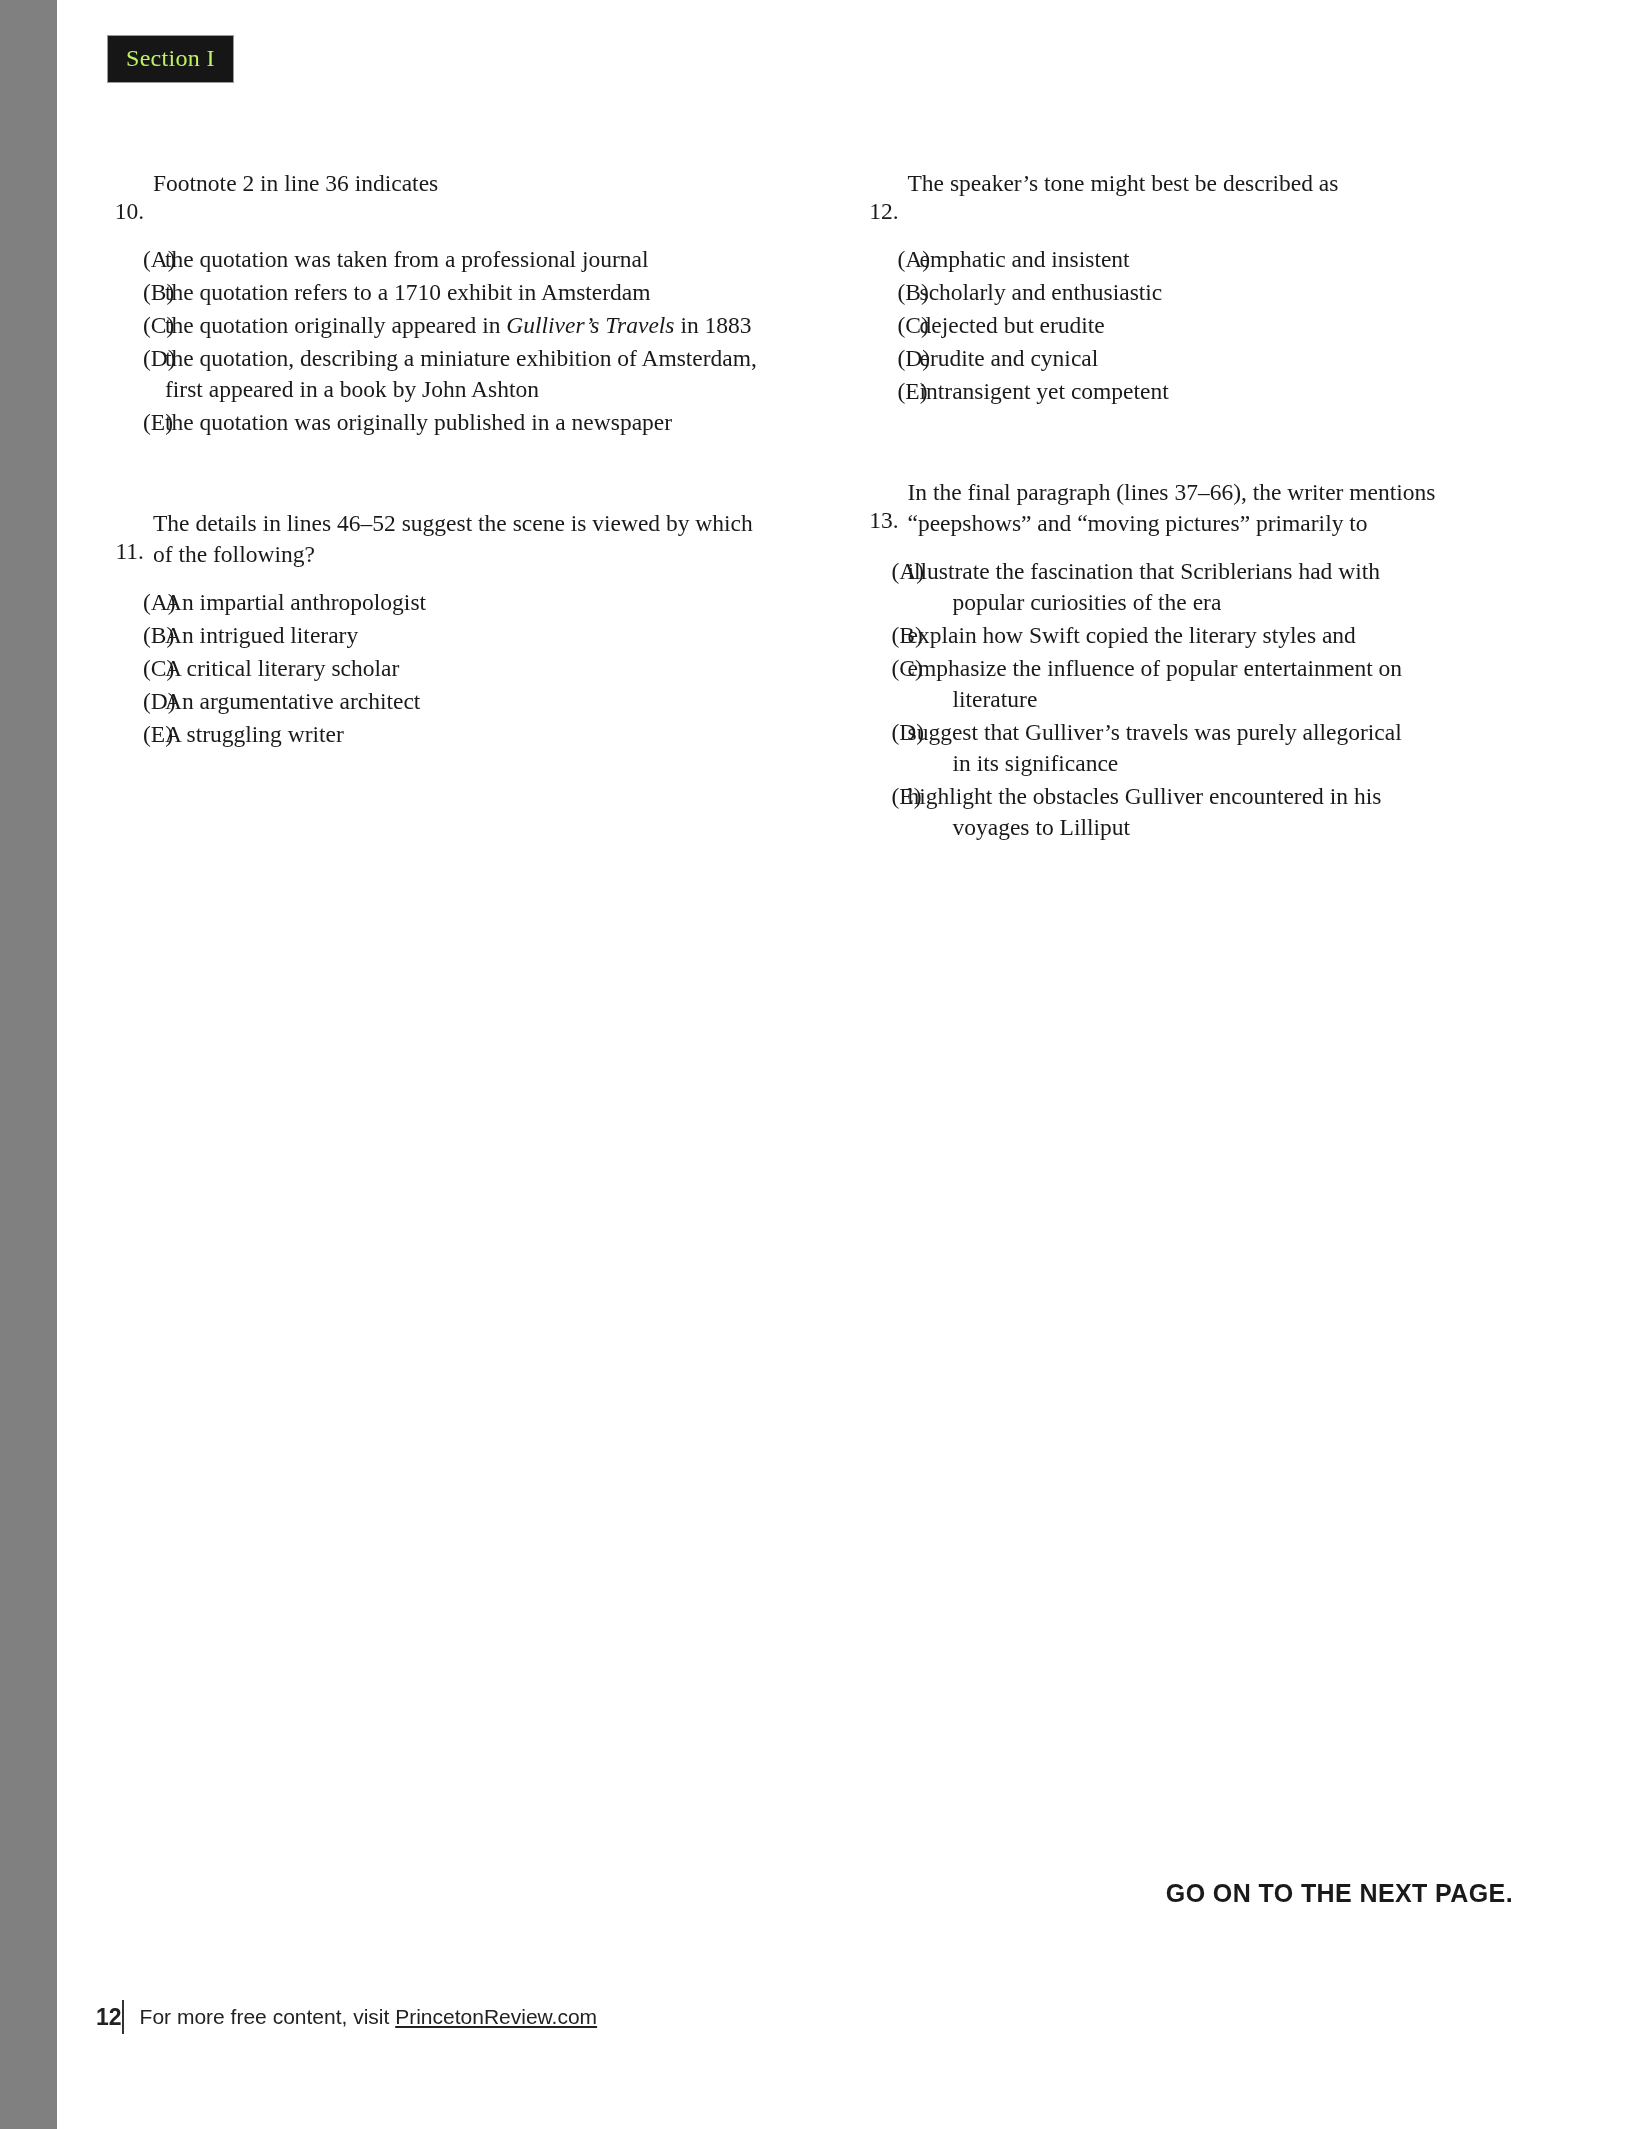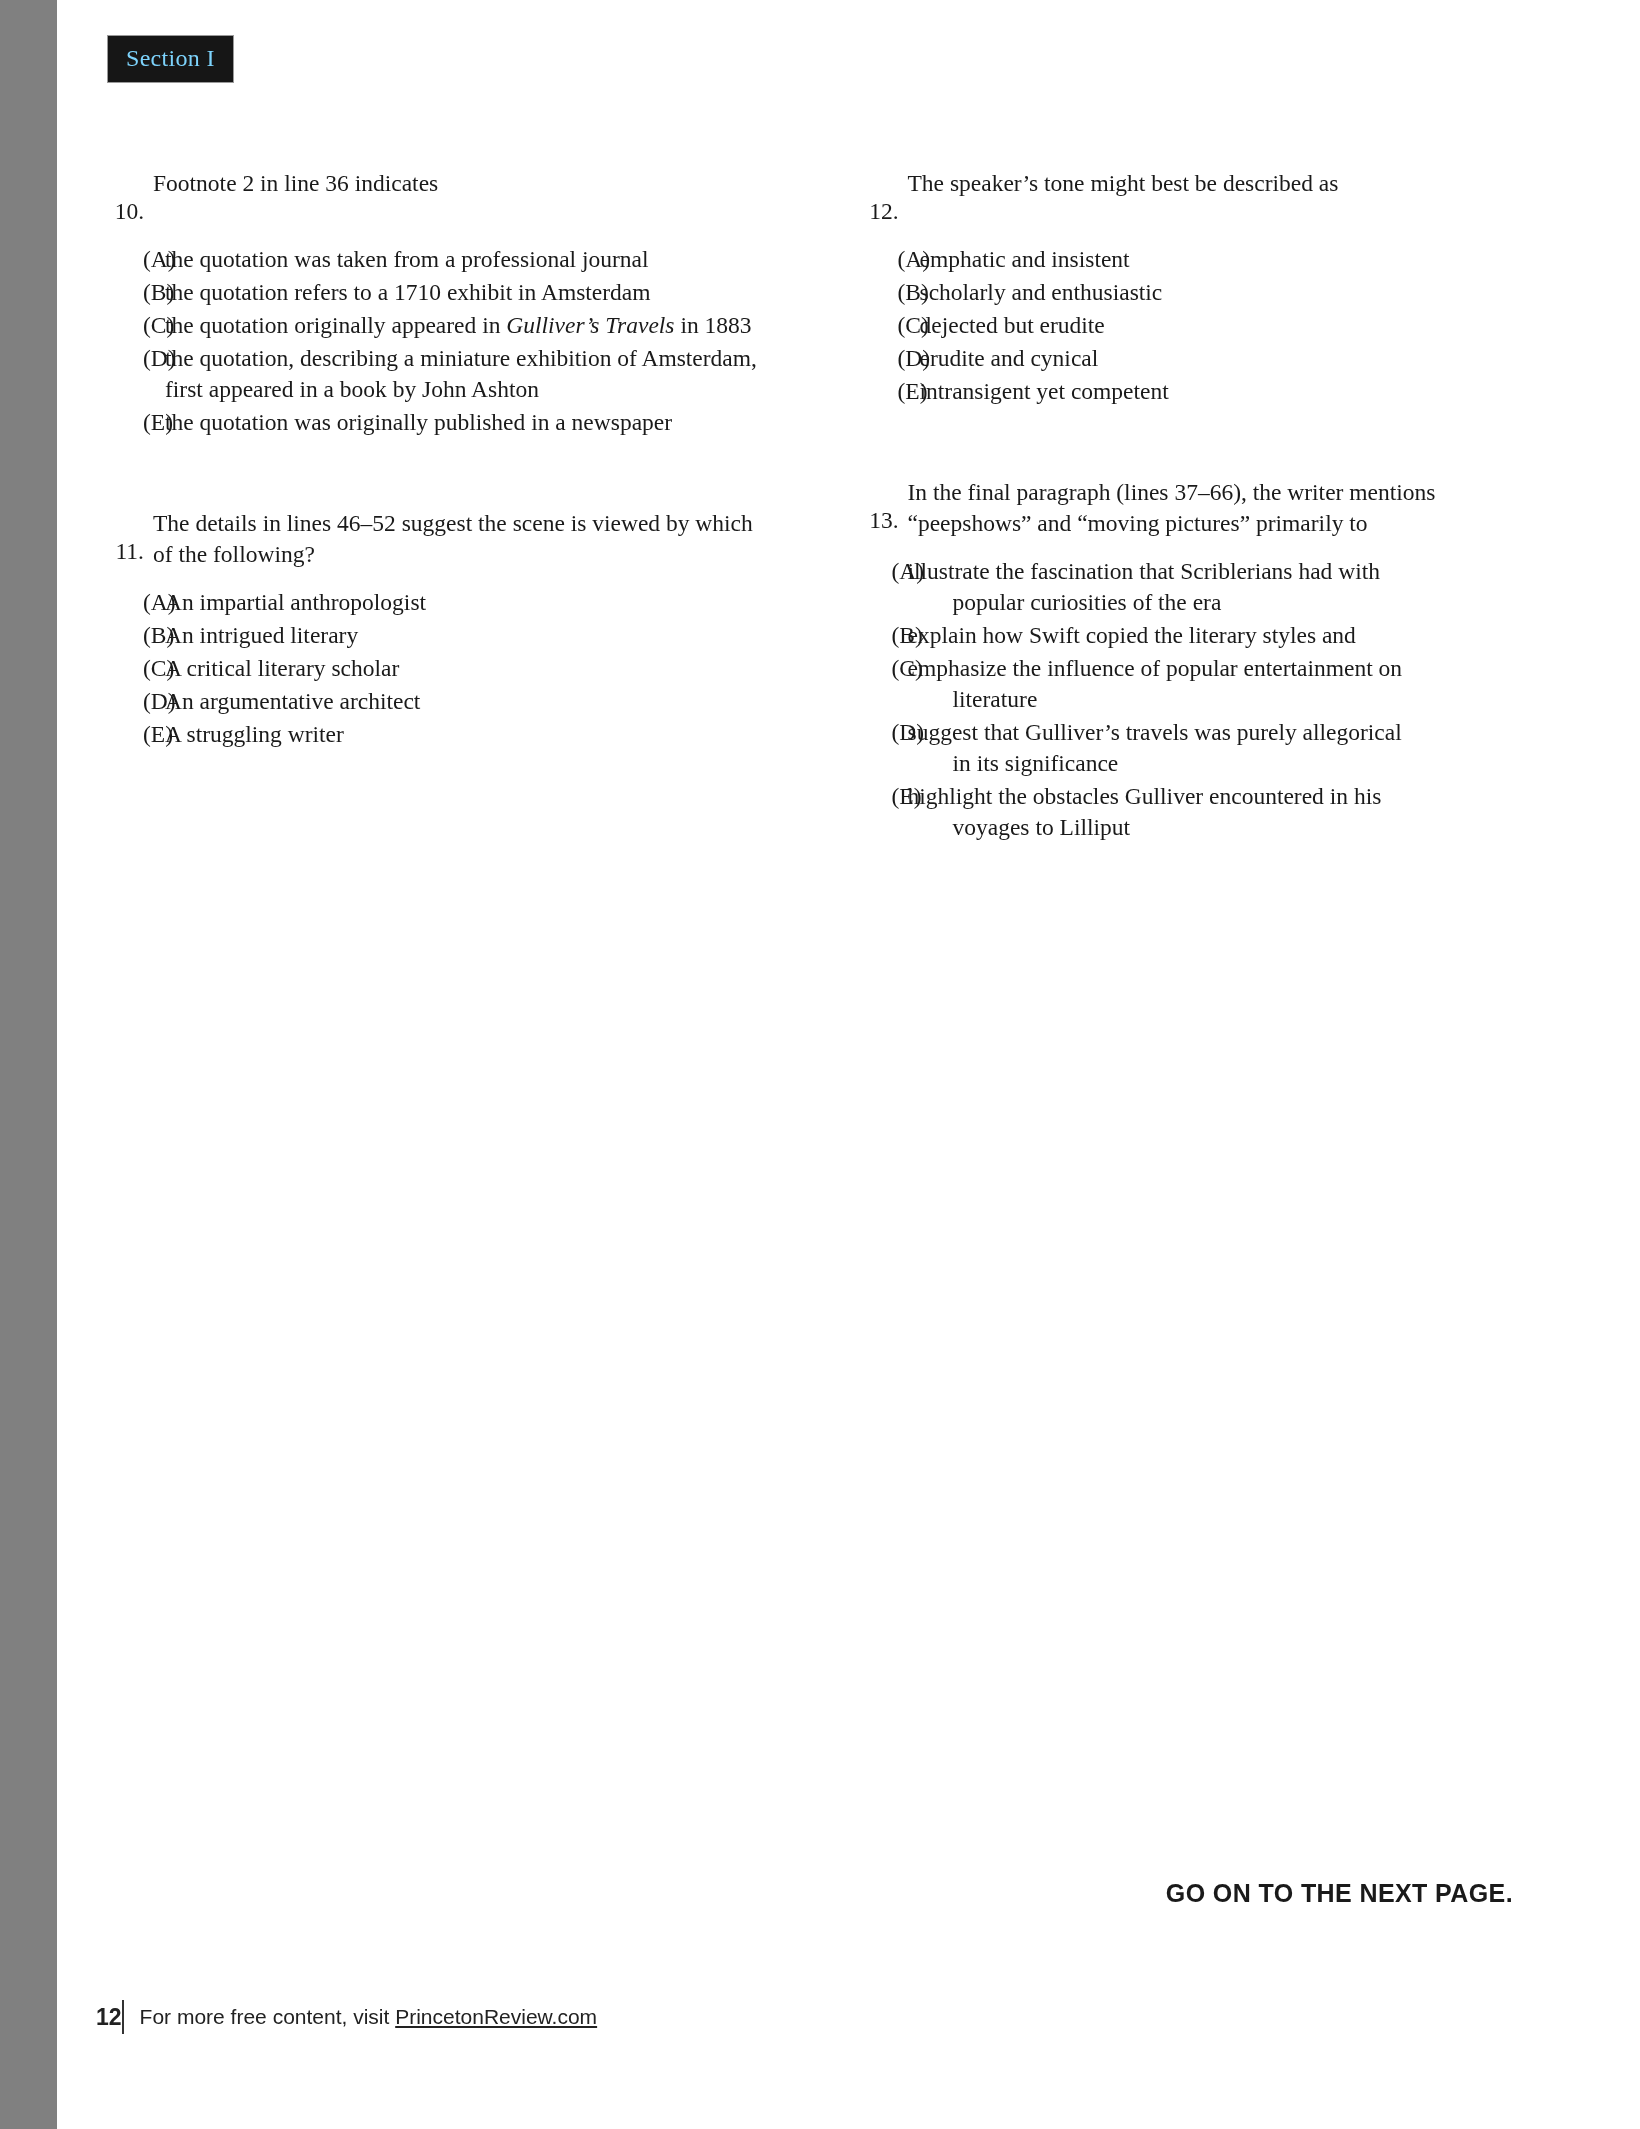--- a/index.html
+++ b/index.html
@@ -26,21 +26,21 @@
     height: 2129px;
     background: #808080;
   }
 
   
   .section-tab {
     position: absolute;
     left: 107px;
     top: 35px;
     background: #161616;
-    color: #7dd3fc;
+    color: #bef264;
     font-family: "Liberation Serif", "DejaVu Serif", serif;
     font-size: 24px;
     line-height: 1;
     padding: 10px 18px 12px 18px;
     letter-spacing: 0.3px;
     border: 1px solid #9a9a9a;
     box-sizing: border-box;
   }
 
   

